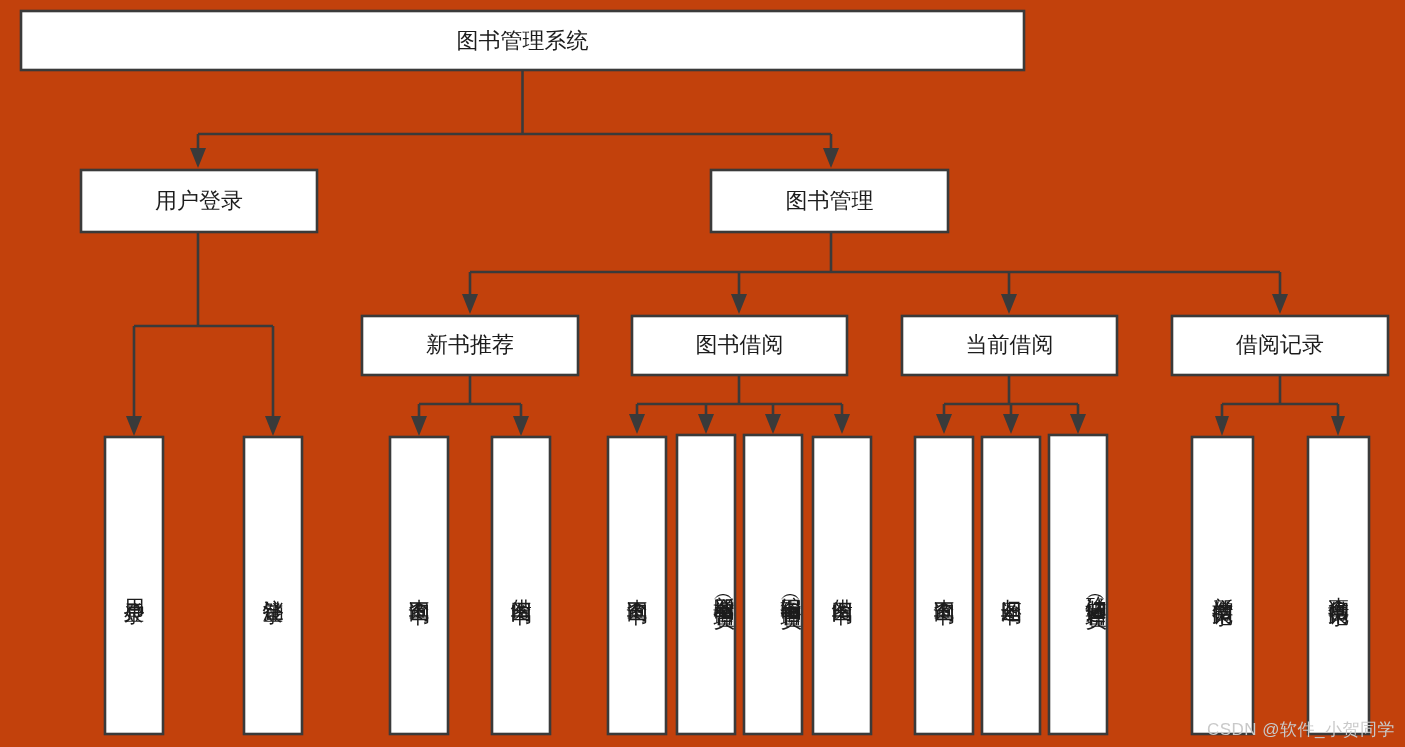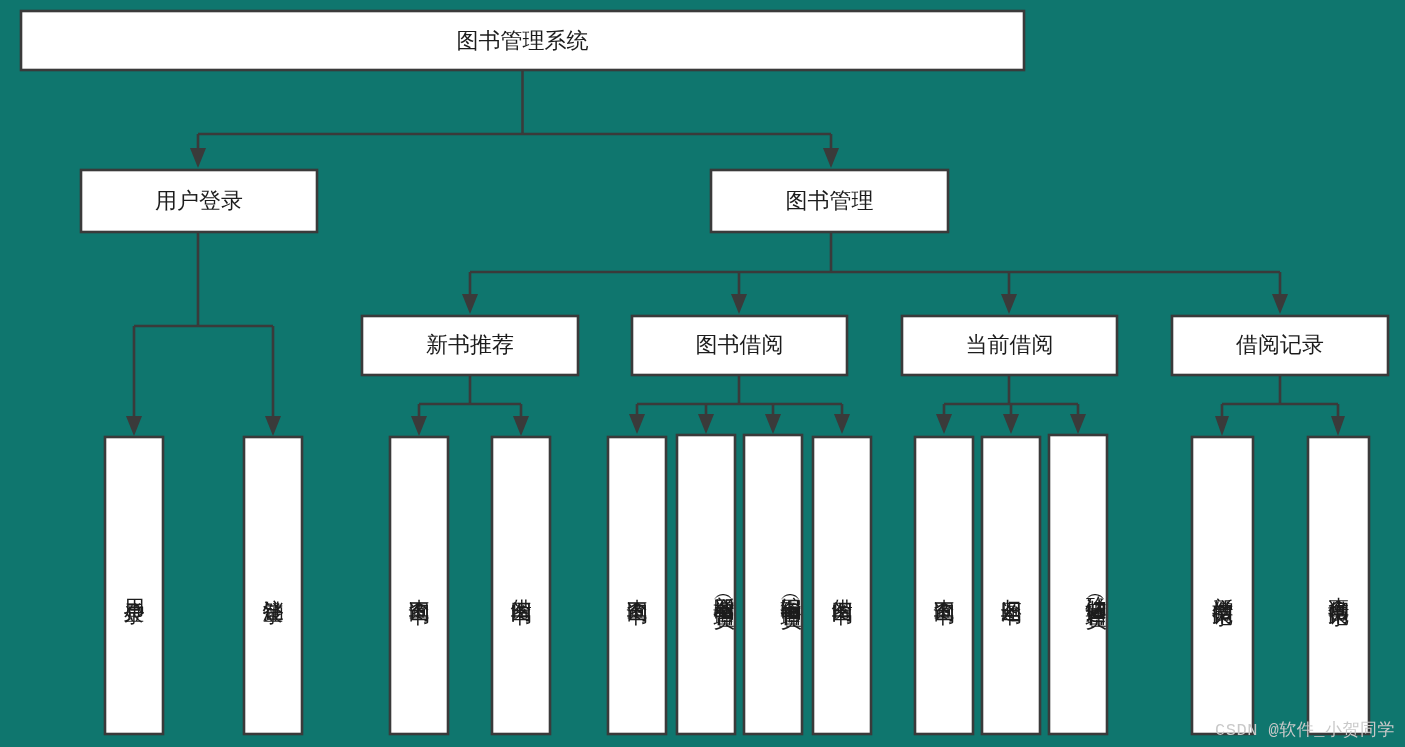--- a/index.html
+++ b/index.html
@@ -10,21 +10,21 @@
   body {
     width: 1405px;
     height: 747px;
     font-family: "DejaVu Sans", "Liberation Sans", sans-serif;
     overflow: hidden;
   }
   #diagram-root {
     position: relative;
     width: 1405px;
     height: 747px;
-    background: #0f766e;
+    background: #c2410c;
   }
   svg#flowchart {
     position: absolute;
     top: 0;
     left: 0;
     width: 1405px;
     height: 747px;
   }
   .node-box {
     fill: #ffffff;
@@ -60,21 +60,21 @@
     line-height: 1.06;
     color: #1c1c1c;
     letter-spacing: 2px;
     white-space: nowrap;
     pointer-events: none;
   }
   #watermark {
     position: absolute;
     right: 10px;
     bottom: 6px;
-    font-family: Liberation Mono, monospace;
+    font-family: Liberation Sans, sans-serif;
     font-size: 17px;
     color: #c9c9c9;
     letter-spacing: 0.5px;
     user-select: none;
   }
 </style>
 </head>
 <body>
 
 <div id="diagram-root">

